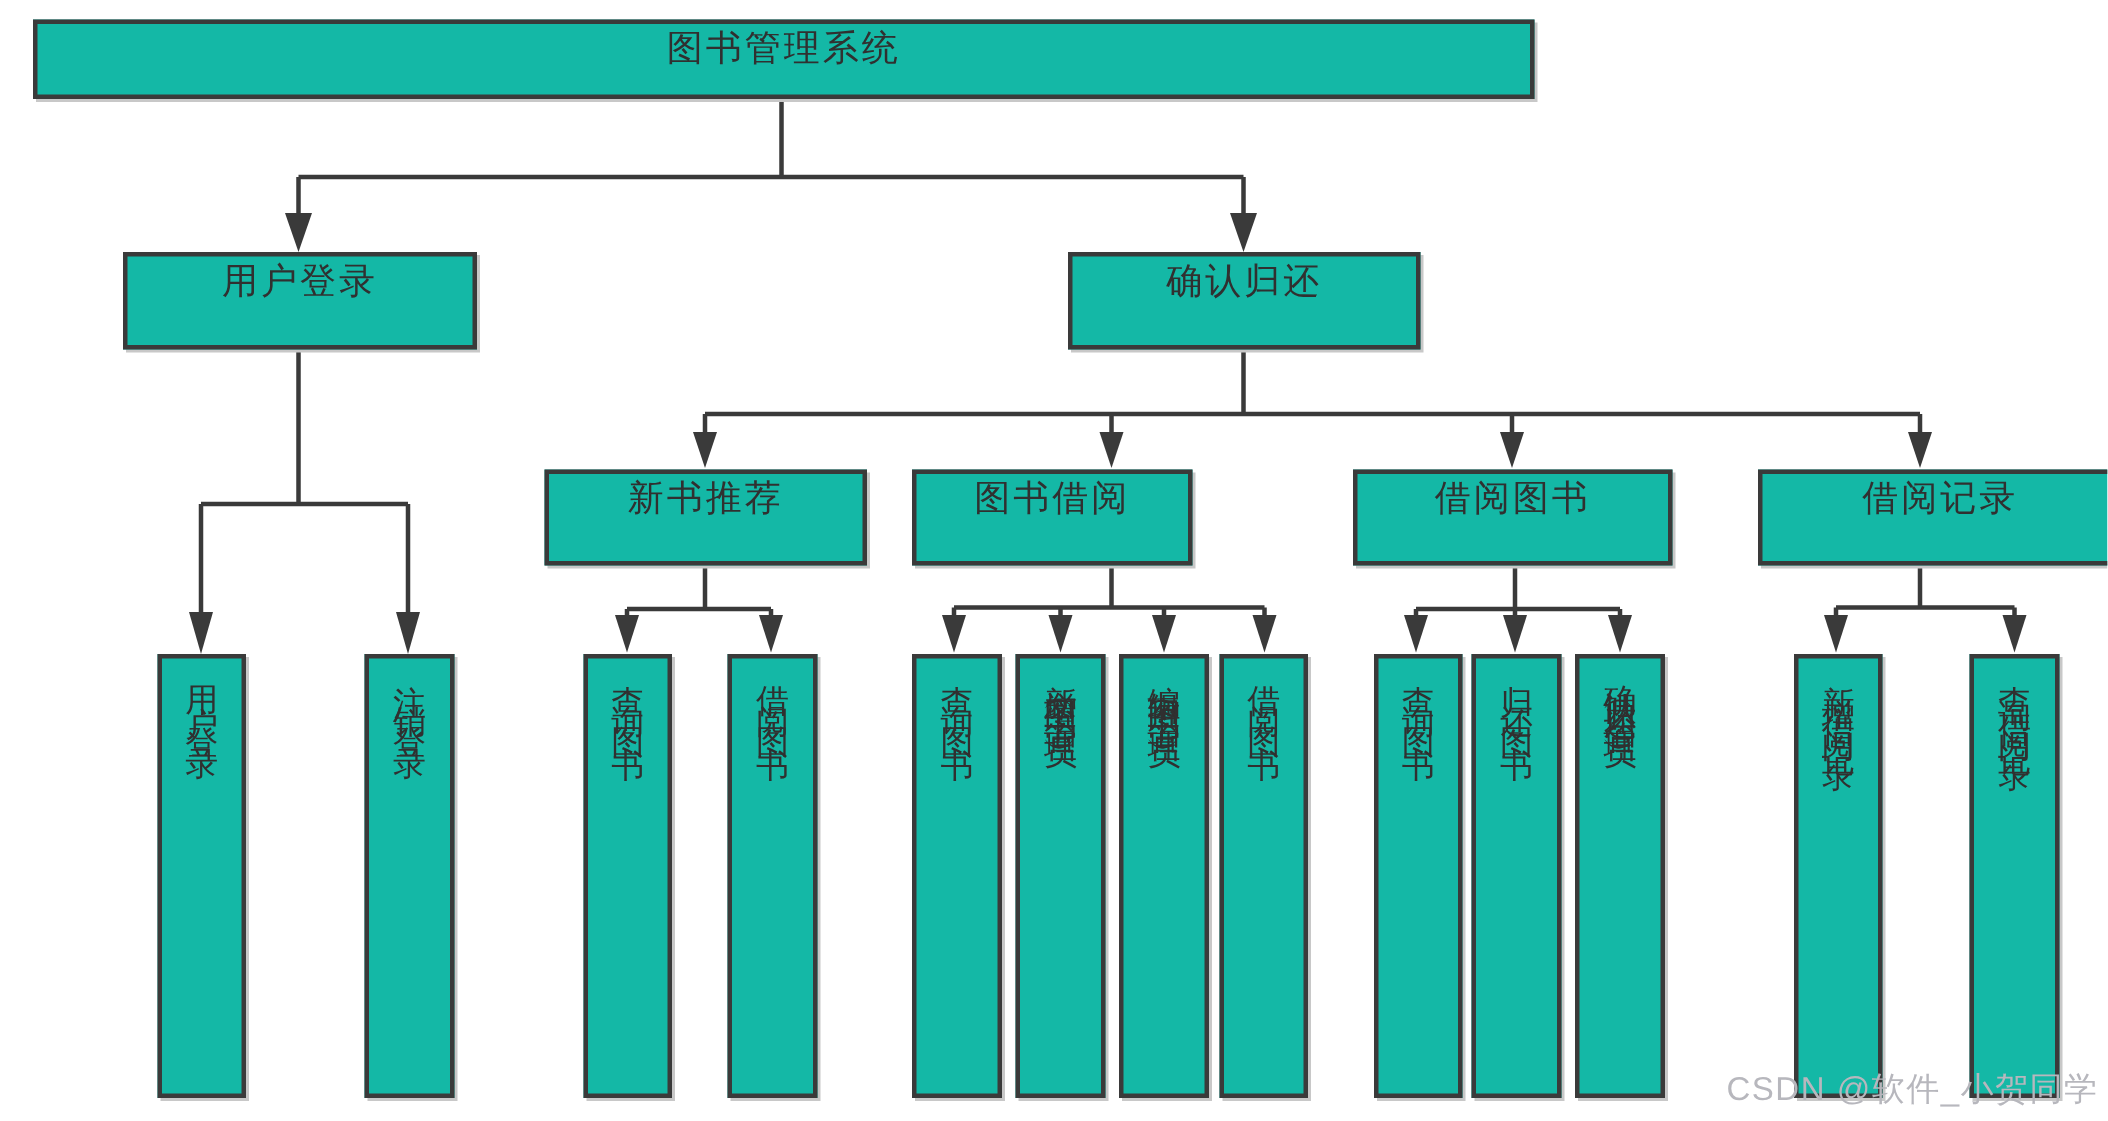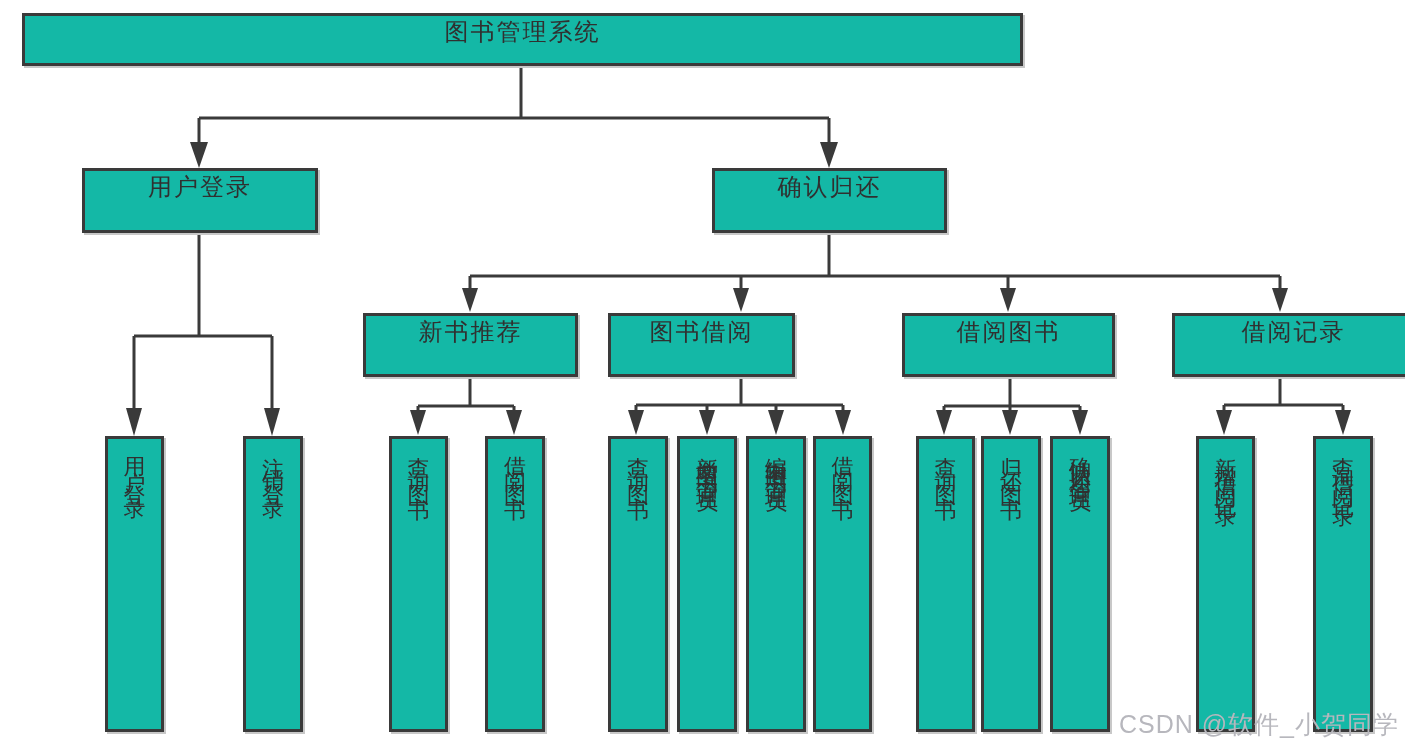--- a/index.html
+++ b/index.html
@@ -24,21 +24,21 @@
   .hbox{font-size:24px;letter-spacing:2px;}
   .leaf span{
     writing-mode:vertical-rl;
     text-orientation:mixed;
     font-size:22px;
     white-space:nowrap;
   }
   #watermark{
     position:absolute;
     right:6px;bottom:6px;
-    font-size:25px;
+    font-size:22px;
     color:#b7b7bd;
     letter-spacing:1px;
     z-index:3;
   }
 </style>
 </head>
 <body>
 
 <div id="stage">
 

